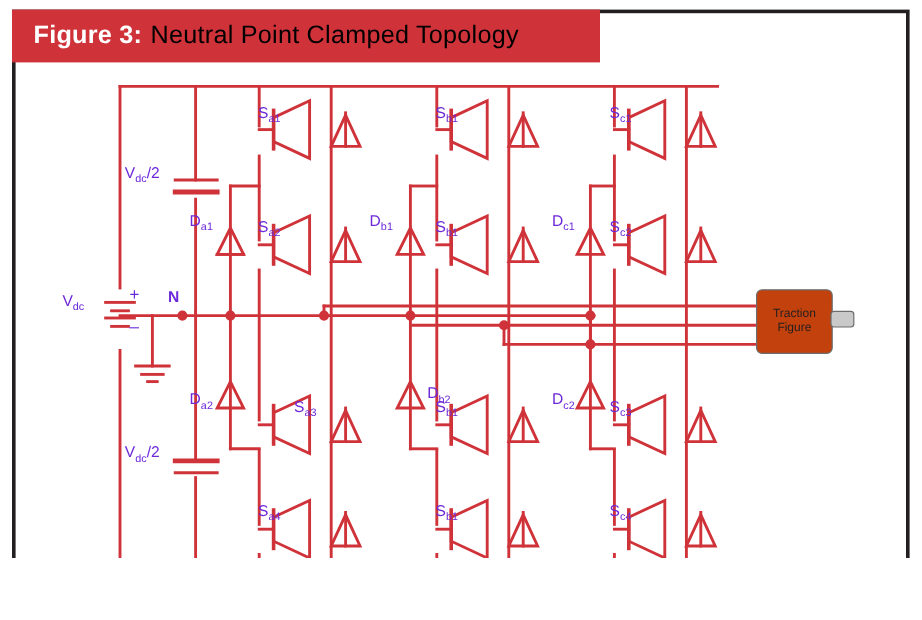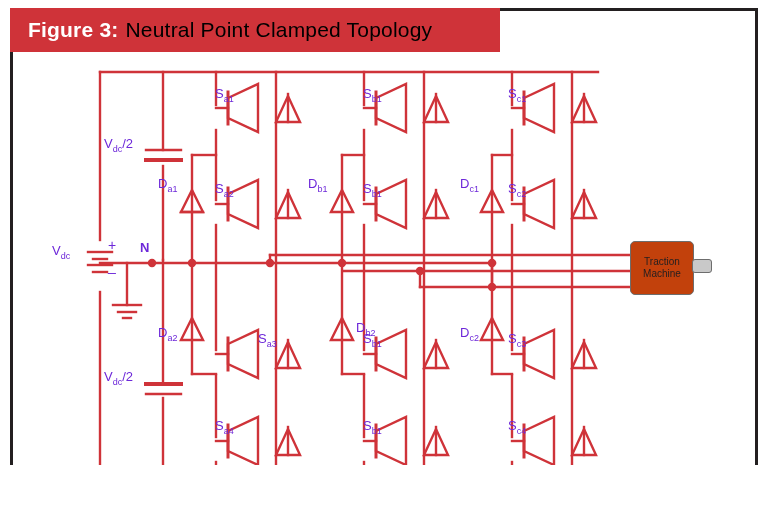--- a/index.html
+++ b/index.html
@@ -272,21 +272,21 @@
 
   <div class="lbl" style="left:104px; top:136px;">
     <span>V</span><sub>dc</sub><span>/2</span>
   </div>
   <div class="lbl" style="left:104px; top:369px;">
     <span>V</span><sub>dc</sub><span>/2</span>
   </div>
 
   <div class="lbl" style="left:215px; top:86px;"><span>S</span><sub>a1</sub></div>
   <div class="lbl" style="left:215px; top:181px;"><span>S</span><sub>a2</sub></div>
-  <div class="lbl" style="left:210px; top:331px;padding-left:48px;"><span>S</span><sub>a3</sub></div>
+  <div class="lbl" style="left:197px; top:331px;padding-left:48px;"><span>S</span><sub>a3</sub></div>
   <div class="lbl" style="left:215px; top:418px;text-align:center;"><span>S</span><sub>a4</sub></div>
 
   <div class="lbl" style="left:363px; top:86px;"><span>S</span><sub>b1</sub></div>
   <div class="lbl" style="left:363px; top:181px;"><span>S</span><sub>b1</sub></div>
   <div class="lbl" style="left:363px; top:331px;"><span>S</span><sub>b1</sub></div>
   <div class="lbl" style="left:363px; top:418px;"><span>S</span><sub>b1</sub></div>
 
   <div class="lbl" style="left:508px; top:86px;"><span>S</span><sub>c1</sub></div>
   <div class="lbl" style="left:508px; top:181px;"><span>S</span><sub>c2</sub></div>
   <div class="lbl" style="left:508px; top:331px;"><span>S</span><sub>c3</sub></div>
@@ -294,17 +294,17 @@
 
   <div class="lbl" style="left:158px; top:176px;"><span>D</span><sub>a1</sub></div>
   <div class="lbl" style="left:158px; top:325px;"><span>D</span><sub>a2</sub></div>
   <div class="lbl" style="left:308px; top:176px;"><span>D</span><sub>b1</sub></div>
   <div class="lbl" style="left:308px; top:320px;margin-left:48px;"><span>D</span><sub>b2</sub></div>
   <div class="lbl" style="left:460px; top:176px;"><span>D</span><sub>c1</sub></div>
   <div class="lbl" style="left:460px; top:325px;text-align:center;"><span>D</span><sub>c2</sub></div>
 
   <div class="machine-box">
     <div>Traction</div>
-    <div>Machine</div>
+    <div>Figure</div>
   </div>
   <div class="machine-shaft"></div>
 
 </div>
 
 </body></html>

